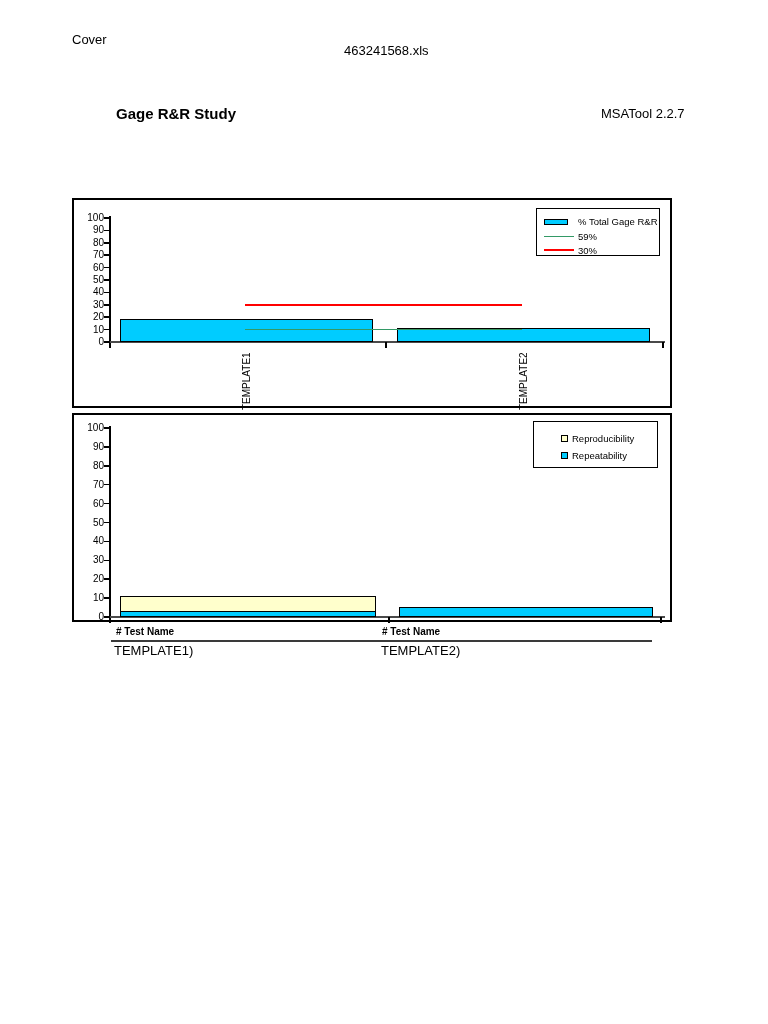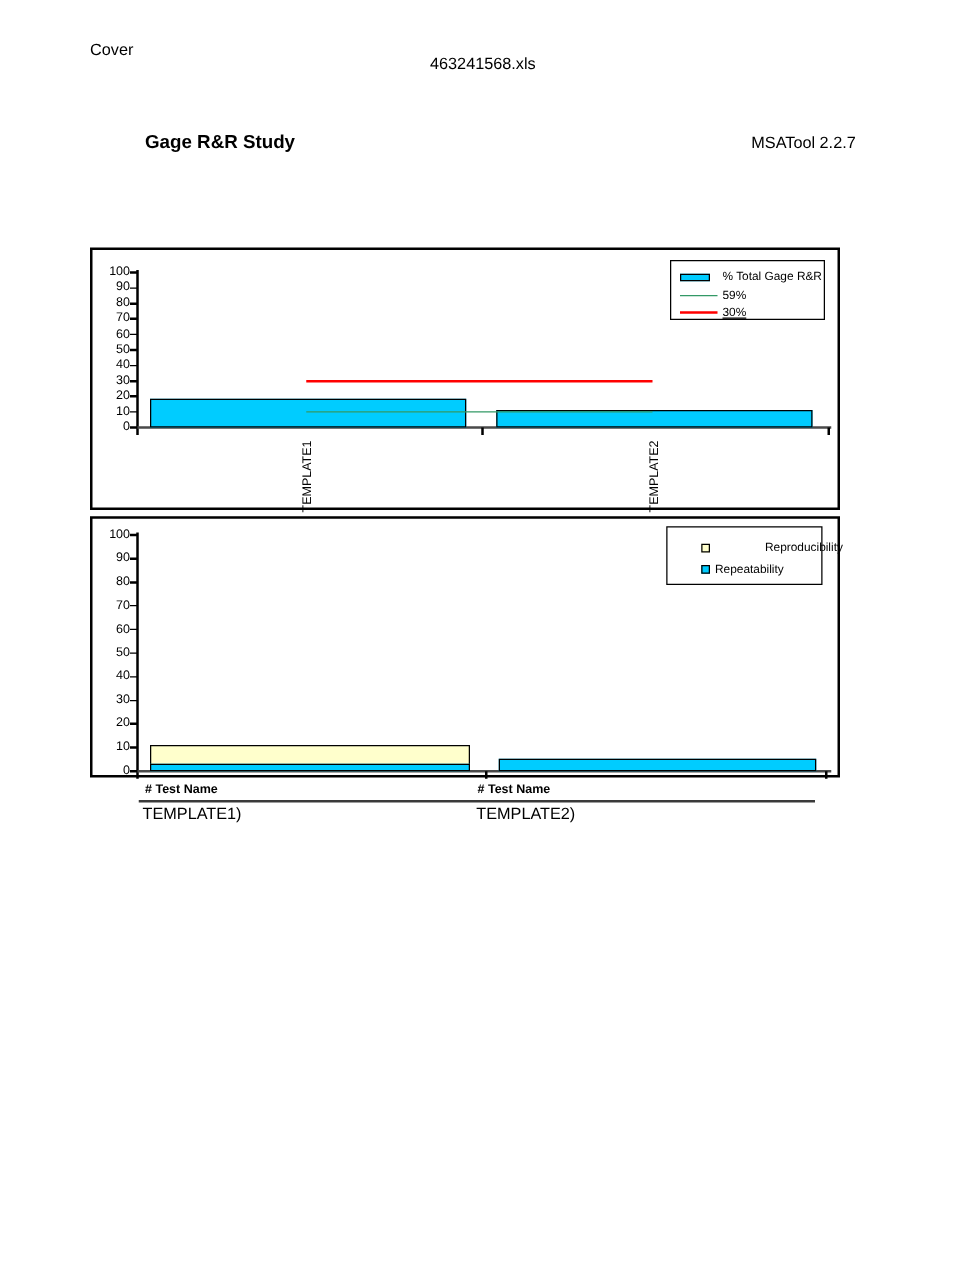--- a/index.html
+++ b/index.html
@@ -90,21 +90,21 @@
       <div class="xlabel" style="left: 140.5px; top: 172px;">TEMPLATE1</div>
       <div class="xlabel" style="left: 417.5px; top: 172px;">TEMPLATE2</div>
       <div class="endtick" style="left: 311px; top: 142px;"></div>
       <div class="endtick" style="left: 588px; top: 142px;"></div>
     </div>
 
   <div class="chart-box" id="chart-contribution" style="top:413px;height:209px;">
     <div class="yaxis-line" style="left:35px;top:11px;height:197px;"></div>
     <div class="baseline" style="top:200.5px;"></div>
     <div class="legend" style="left:459px;top:6px;width:125px;height:47px;padding:8px 0 0 27px;">
-      <div class="lg-row" style="height:17px;gap:40px;">
+      <div class="lg-row" style="height:17px;">
         <span class="sw-sq" style="background: rgb(255, 255, 204);"></span>
         <span class="lg-lbl">Reproducibility</span>
       </div>
       <div class="lg-row" style="height:17px;">
         <span class="sw-sq" style="background: rgb(0, 204, 255);"></span>
         <span class="lg-lbl">Repeatability</span>
       </div>
     </div>
   <div class="ylabel" style="top: 196px;">0</div>
       <div class="ytick" style="top: 201.25px;"></div>

